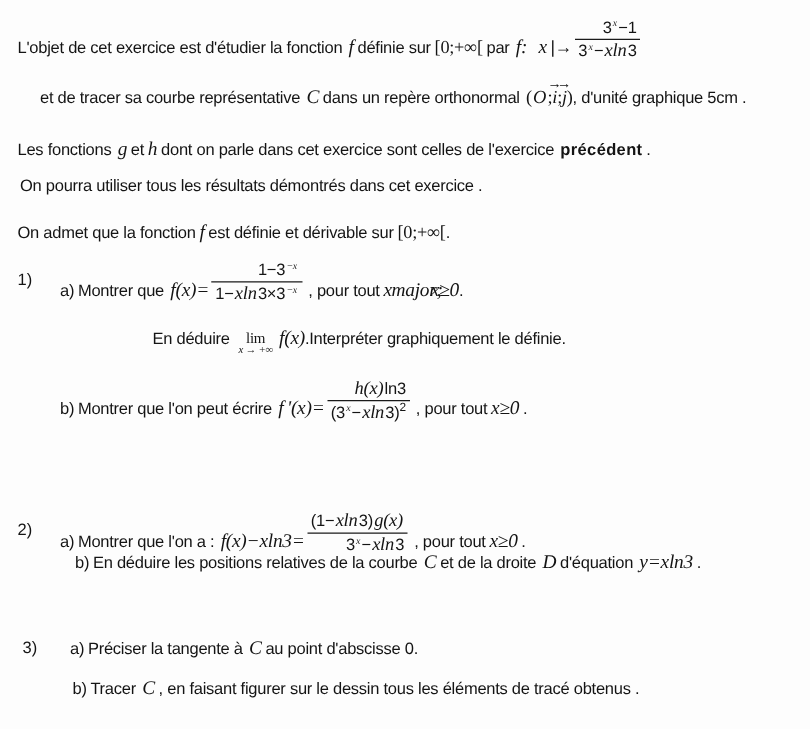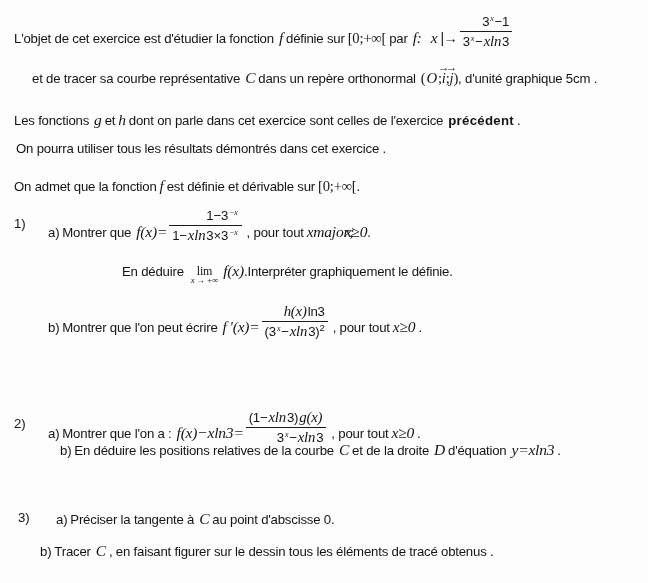--- a/index.html
+++ b/index.html
@@ -133,17 +133,17 @@
   <div class="line" style="left:60px; top:441px;">
     <span>b)</span><span class="sp-sm"></span><span>En déduire les positions relatives de la courbe</span><span class="sp"></span><span class="mathvar-big">C</span><span class="sp-sm"></span><span>et de la droite</span><span class="sp"></span><span class="mathvar-big">D</span><span class="sp-sm"></span><span>d'équation</span><span class="sp"></span><span class="mathvar-big">y=xln3</span><span class="sp-sm"></span><span>.</span>
   </div>
 
   <div class="itemnum" style="left:18px; top:510px;">3)</div>
 
   <div class="line" style="left:56px; top:510px;">
     <span>a)</span><span class="sp-sm"></span><span>Préciser la tangente à</span><span class="sp"></span><span class="mathvar-big">C</span><span class="sp-sm"></span><span>au point d'abscisse 0.</span>
   </div>
 
-  <div class="line" style="left:40px; top:542px;">
+  <div class="line" style="left:58px; top:542px;">
     <span>b)</span><span class="sp-sm"></span><span>Tracer</span><span class="sp"></span><span class="mathvar-big">C</span><span class="sp-sm"></span><span>, en faisant figurer sur le dessin tous les éléments de tracé obtenus .</span>
   </div>
 
 </div>
 
 </body></html>

